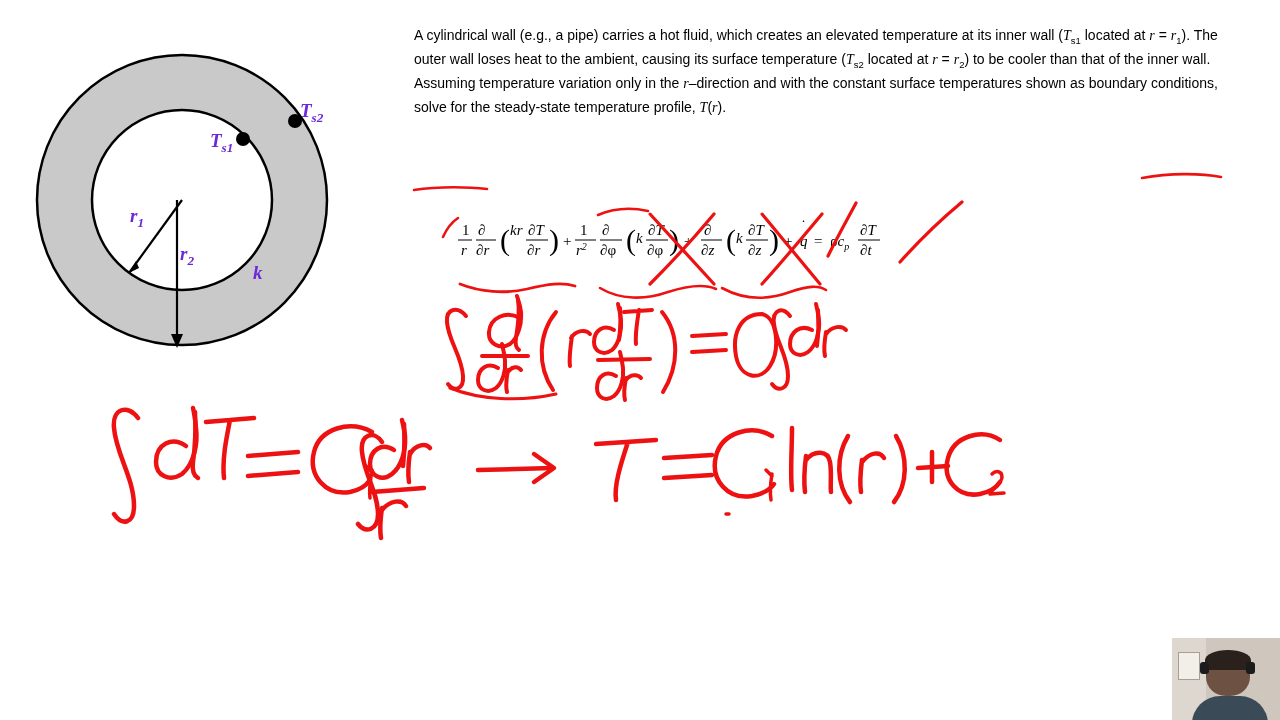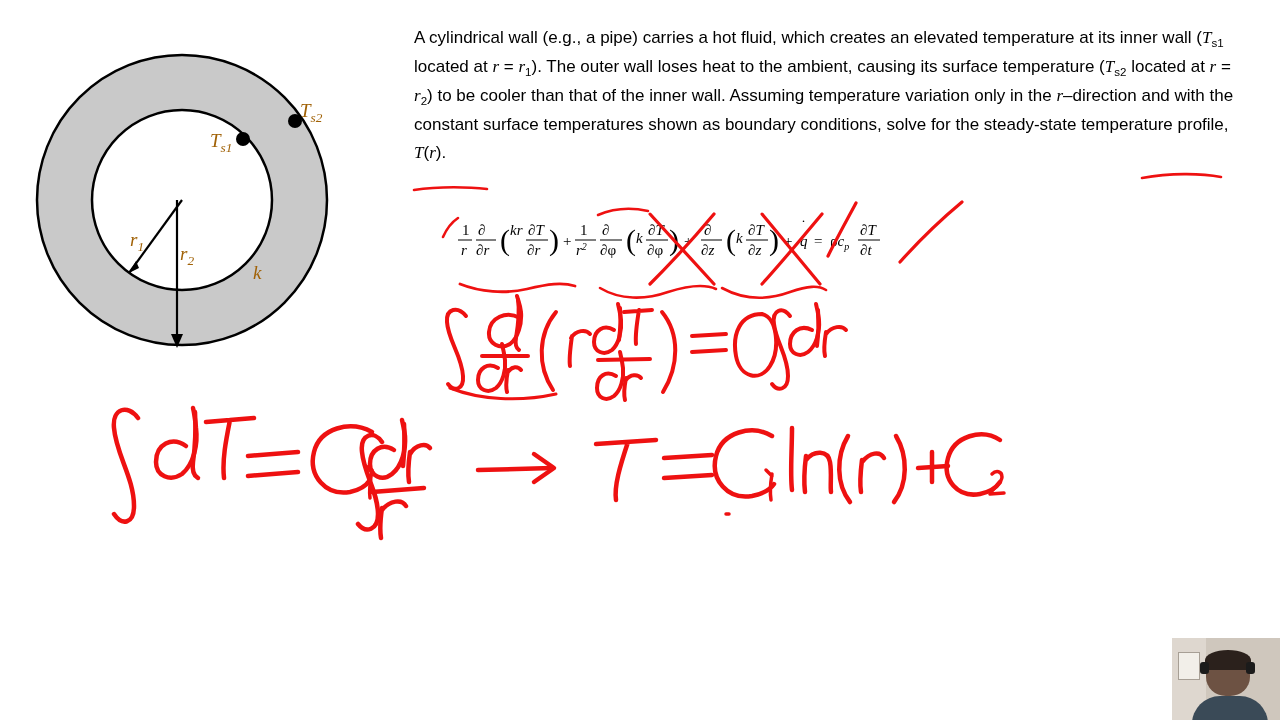--- a/index.html
+++ b/index.html
@@ -22,41 +22,41 @@
     left: 0;
     top: 0;
     width: 400px;
     height: 400px;
   }
 
   .diagram-label {
     position: absolute;
     font-family: "Liberation Serif", serif;
     font-style: italic;
-    font-weight: normal;
-    color: #a16207;
+    font-weight: bold;
+    color: #6d28d9;
     white-space: nowrap;
   }
   .diagram-label sub {
     font-size: 0.7em;
     font-style: italic;
   }
   #lbl-ts2 { left: 300px; top: 100px; font-size: 19px; }
   #lbl-ts1 { left: 210px; top: 130px; font-size: 19px; }
-  #lbl-r1  { left: 130px; top: 229px; font-size: 19px; }
+  #lbl-r1  { left: 130px; top: 205px; font-size: 19px; }
   #lbl-r2  { left: 180px; top: 243px; font-size: 19px; }
   #lbl-k   { left: 253px; top: 262px; font-size: 19px; }
 
   
   #problem-text {
     position: absolute;
     left: 414px;
     top: 24px;
     width: 832px;
-    font-size: 17px;
+    font-size: 14px;
     line-height: 1.62;
     color: #000;
     text-align: left;
   }
   #problem-text i {
     font-family: "Liberation Serif", serif;
     font-style: italic;
   }
   #problem-text sub {
     font-size: 0.68em;

